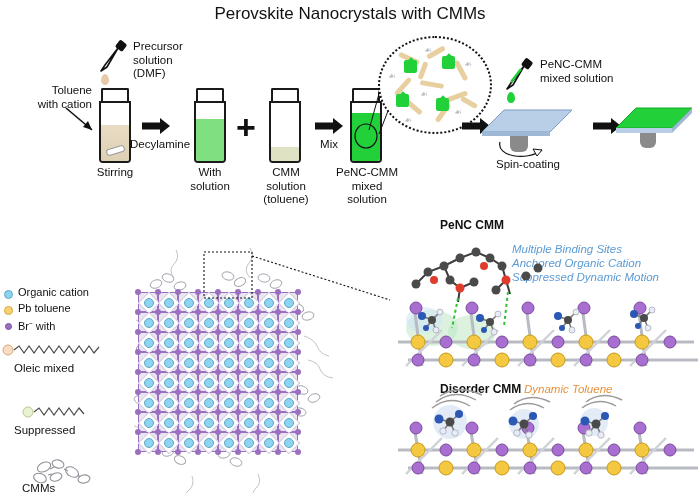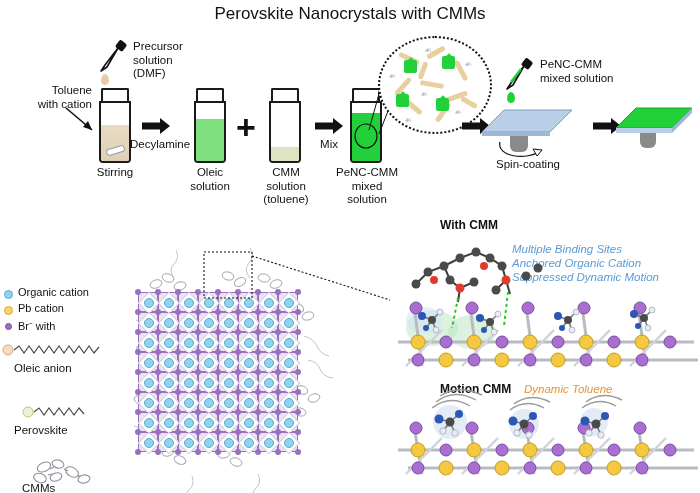--- a/index.html
+++ b/index.html
@@ -101,21 +101,21 @@
 </div>
 <div class="abs lbl lbl-c" style="left:130px;top:138px;width:56px;">Decylamine</div>
 
 <div class="vial" style="left:192px;top:88px;width:36px;height:75px;">
   <div class="cap"></div>
   <div class="neck"></div>
   <div class="body" style="height:62px;">
     <div class="fill" style="height:42px;background:#7fe07f;"></div>
   </div>
 </div>
-<div class="abs lbl lbl-c" style="left:180px;top:166px;width:60px;">Oleic
+<div class="abs lbl lbl-c" style="left:180px;top:166px;width:60px;">With
 solution</div>
 
 <div class="plus" style="left:236px;top:110px;">+</div>
 
 <div class="vial" style="left:267px;top:88px;width:36px;height:75px;">
   <div class="cap"></div>
   <div class="neck"></div>
   <div class="body" style="height:62px;">
     <div class="fill" style="height:14px;background:#dfe3c4;"></div>
   </div>
@@ -211,38 +211,38 @@
 </svg>
 <div class="chuck" style="left:640px;top:133px;width:16px;height:15px;border-radius:0 0 6px 6px;"></div>
 
 <div class="abs" style="left:0px;top:286px;width:130px;">
   <div class="leg-row" style="left:4px;top:0px;">
     <span class="dot" style="left:0px;top:4px;width:7px;height:7px;background:#8ed3ef;border:1px solid #5aa9c9;"></span>
     <span style="margin-left:14px;">Organic cation</span>
   </div>
   <div class="leg-row" style="left:4px;top:16px;">
     <span class="dot" style="left:0px;top:4px;width:7px;height:7px;background:#fbd270;border:1px solid #d6a93c;"></span>
-    <span style="margin-left:14px;">Pb cation</span>
+    <span style="margin-left:14px;">Pb toluene</span>
   </div>
   <div class="leg-row" style="left:4px;top:32px;">
     <span class="dot" style="left:1px;top:5px;width:5px;height:5px;background:#9b6fc0;border:1px solid #7a4fa0;"></span>
     <span style="margin-left:14px;">Br⁻ with</span>
   </div>
 
   <svg class="abs" style="left:2px;top:56px;" width="118" height="16">
     <circle cx="6" cy="8" r="5" fill="#f7ddc2" stroke="#d8a878" stroke-width="1"></circle>
     <polyline points="12,8 17,4 22,11 27,4 32,11 37,4 42,11 47,4 52,11 57,4 62,11 67,4 72,11 77,4 82,11 87,4 92,11 97,5" fill="none" stroke="#4a4a4a" stroke-width="1.2"></polyline>
   </svg>
-  <div class="abs lbl" style="left:14px;top:76px;">Oleic anion</div>
+  <div class="abs lbl" style="left:14px;top:76px;">Oleic mixed</div>
 
   <svg class="abs" style="left:22px;top:118px;" width="90" height="16">
     <circle cx="6" cy="8" r="5" fill="#eaf2d4" stroke="#b6c98d" stroke-width="1"></circle>
     <polyline points="12,8 17,4 22,11 27,4 32,11 37,4 42,11 47,4 52,11 57,4 62,10" fill="none" stroke="#4a4a4a" stroke-width="1.2"></polyline>
   </svg>
-  <div class="abs lbl" style="left:14px;top:138px;">Perovskite</div>
+  <div class="abs lbl" style="left:14px;top:138px;">Suppressed</div>
 
   <svg class="abs" style="left:28px;top:172px;" width="72" height="32">
     <g fill="none" stroke="#8d9098" stroke-width="1.1">
       <ellipse cx="16" cy="9" rx="7" ry="4.5" transform="rotate(-25 16 9)"></ellipse>
       <ellipse cx="30" cy="6" rx="6" ry="4" transform="rotate(15 30 6)"></ellipse>
       <ellipse cx="12" cy="20" rx="6.5" ry="4.5" transform="rotate(20 12 20)"></ellipse>
       <ellipse cx="28" cy="19" rx="6" ry="4" transform="rotate(-18 28 19)"></ellipse>
       <ellipse cx="44" cy="14" rx="7" ry="4.5" transform="rotate(30 44 14)"></ellipse>
       <ellipse cx="56" cy="21" rx="6" ry="4" transform="rotate(-10 56 21)"></ellipse>
       <path d="M22 11 L26 9 M20 17 L24 16 M36 11 L40 13 M50 17 L52 19"></path>
@@ -625,26 +625,26 @@
       <div style="position: absolute; left: 137px; top: 157px; width: 6px; height: 6px; border-radius: 50%; background: rgb(155, 111, 192);"></div>
       <div style="position: absolute; left: 157px; top: 157px; width: 6px; height: 6px; border-radius: 50%; background: rgb(155, 111, 192);"></div>
     </div>
 
   <svg class="abs" style="left:68px;top:8px;" width="200" height="68">
     <rect x="4" y="4" width="48" height="46" fill="none" stroke="#111" stroke-width="1.1" stroke-dasharray="2,2"></rect>
     <line x1="52" y1="8" x2="190" y2="52" stroke="#111" stroke-width="1.1" stroke-dasharray="2,2"></line>
   </svg>
 </div>
 
-<div class="sect" style="left:440px;top:218px;">With CMM</div>
+<div class="sect" style="left:440px;top:218px;">PeNC CMM</div>
 <div class="ann" style="left:512px;top:242px;color:#5b9bd5;">Multiple Binding Sites
 Anchored Organic Cation
 Suppressed Dynamic Motion</div>
 
-<div class="sect" style="left:440px;top:382px;">Motion CMM</div>
+<div class="sect" style="left:440px;top:382px;">Disorder CMM</div>
 <div class="ann" style="left:524px;top:382px;color:#e8913a;">Dynamic Toluene</div>
 
 <svg class="abs" style="left:398px;top:236px;" width="302" height="142">
 
   <ellipse cx="34" cy="92" rx="26" ry="18" fill="#bfe8c4" opacity="0.55"></ellipse>
   <ellipse cx="74" cy="96" rx="24" ry="17" fill="#bfe8c4" opacity="0.55"></ellipse>
   <ellipse cx="26" cy="84" rx="18" ry="13" fill="#cfe4f5" opacity="0.55"></ellipse>
 
   <g stroke="#b8bcc2" stroke-width="3" fill="none">
     <line x1="0" y1="106" x2="296" y2="106"></line>

